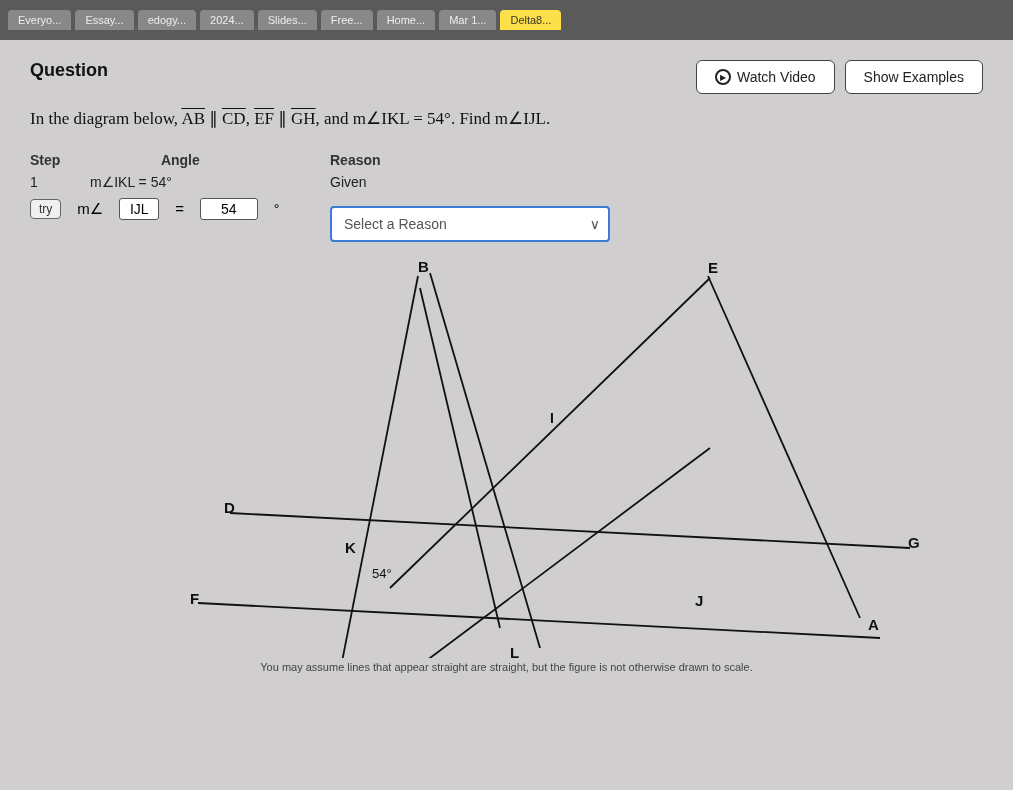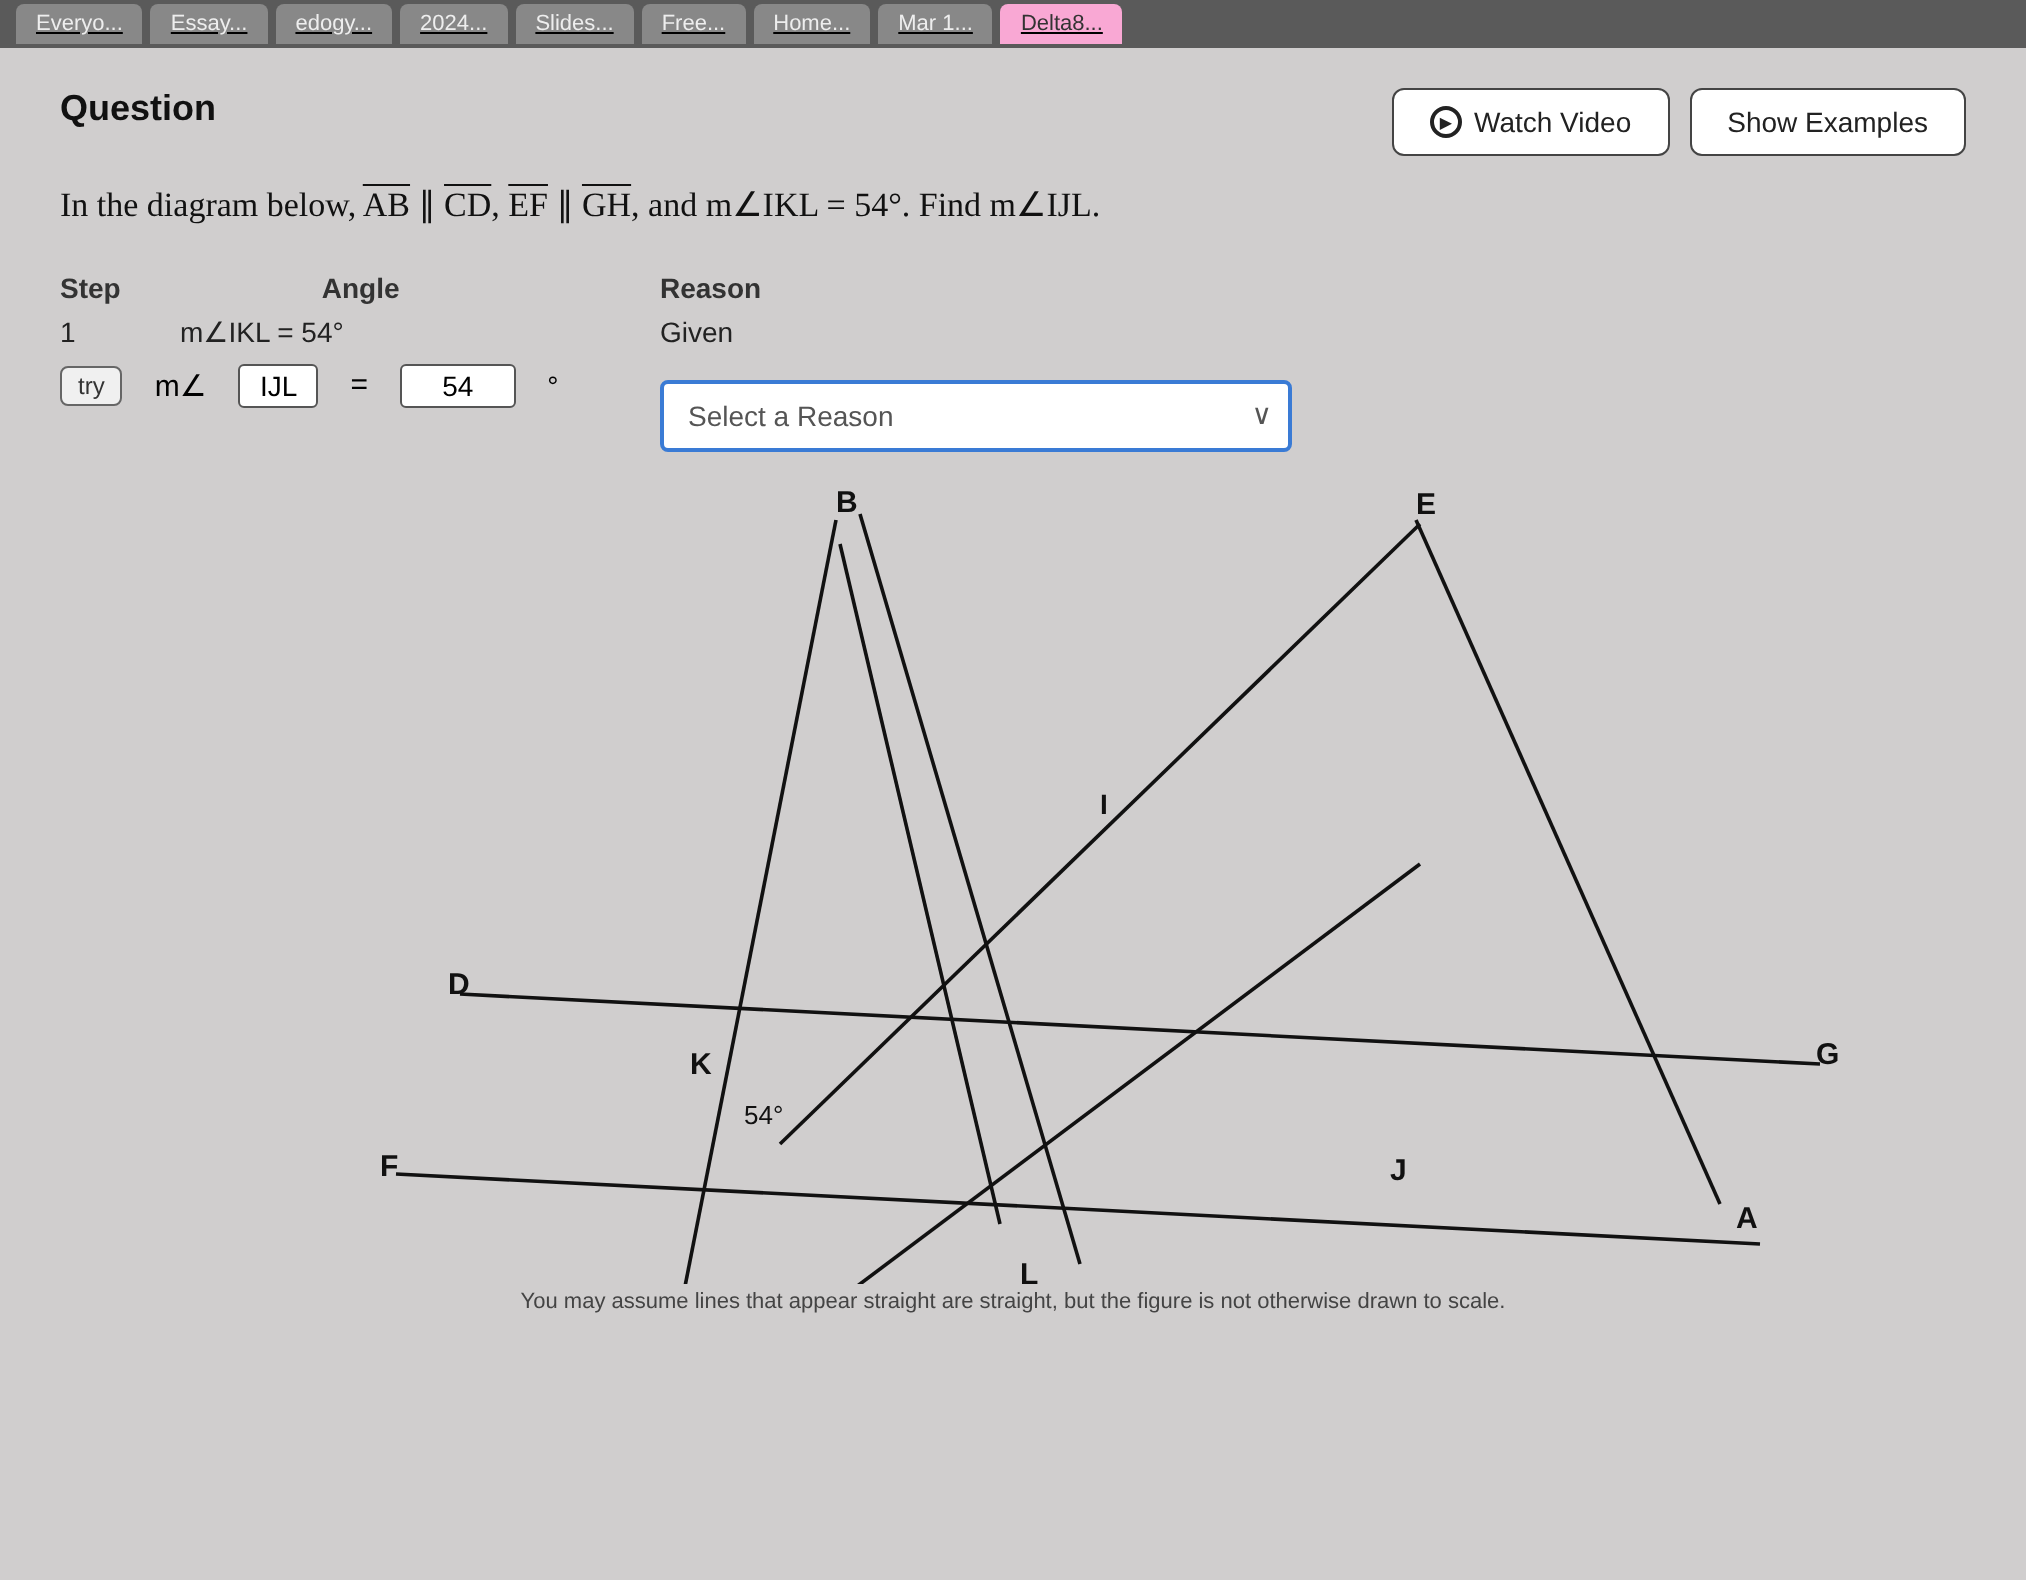--- a/index.html
+++ b/index.html
@@ -8,41 +8,40 @@
       height: 790px;
       background: #d0cece;
       font-family: Georgia, 'Times New Roman', serif;
       overflow: hidden;
       position: relative;
     }
 
     
     .tab-bar {
       background: #5a5a5a;
-      height: 24px;
+      height: 40px;
       display: flex;
       align-items: center;
       padding: 0 8px;
       gap: 4px;
-      text-decoration: underline;
     }
     .tab-item {
       background: #888;
       border-radius: 4px 4px 0 0;
       padding: 4px 10px;
       font-size: 11px;
       color: #eee;
       font-family: Arial, sans-serif;
       white-space: nowrap;
       max-width: 110px;
       overflow: hidden;
       text-overflow: ellipsis;
     }
     .tab-item.active {
-      background: #f9a8d4;
+      background: #fde047;
       color: #333;
     }
 
     
     .main-content {
       padding: 20px 30px 20px 30px;
       position: relative;
     }
 
     
@@ -208,21 +207,21 @@
       font-size: 14px;
       color: #222;
       font-family: Arial, sans-serif;
       margin-bottom: 16px;
     }
     .select-wrapper {
       position: relative;
       display: inline-block;
     }
     .select-wrapper select {
-      width: 316px;
+      width: 280px;
       padding: 8px 32px 8px 12px;
       border: 2px solid #3a7bd5;
       border-radius: 4px;
       background: white;
       font-size: 14px;
       font-family: Arial, sans-serif;
       color: #555;
       appearance: none;
       cursor: pointer;
     }

